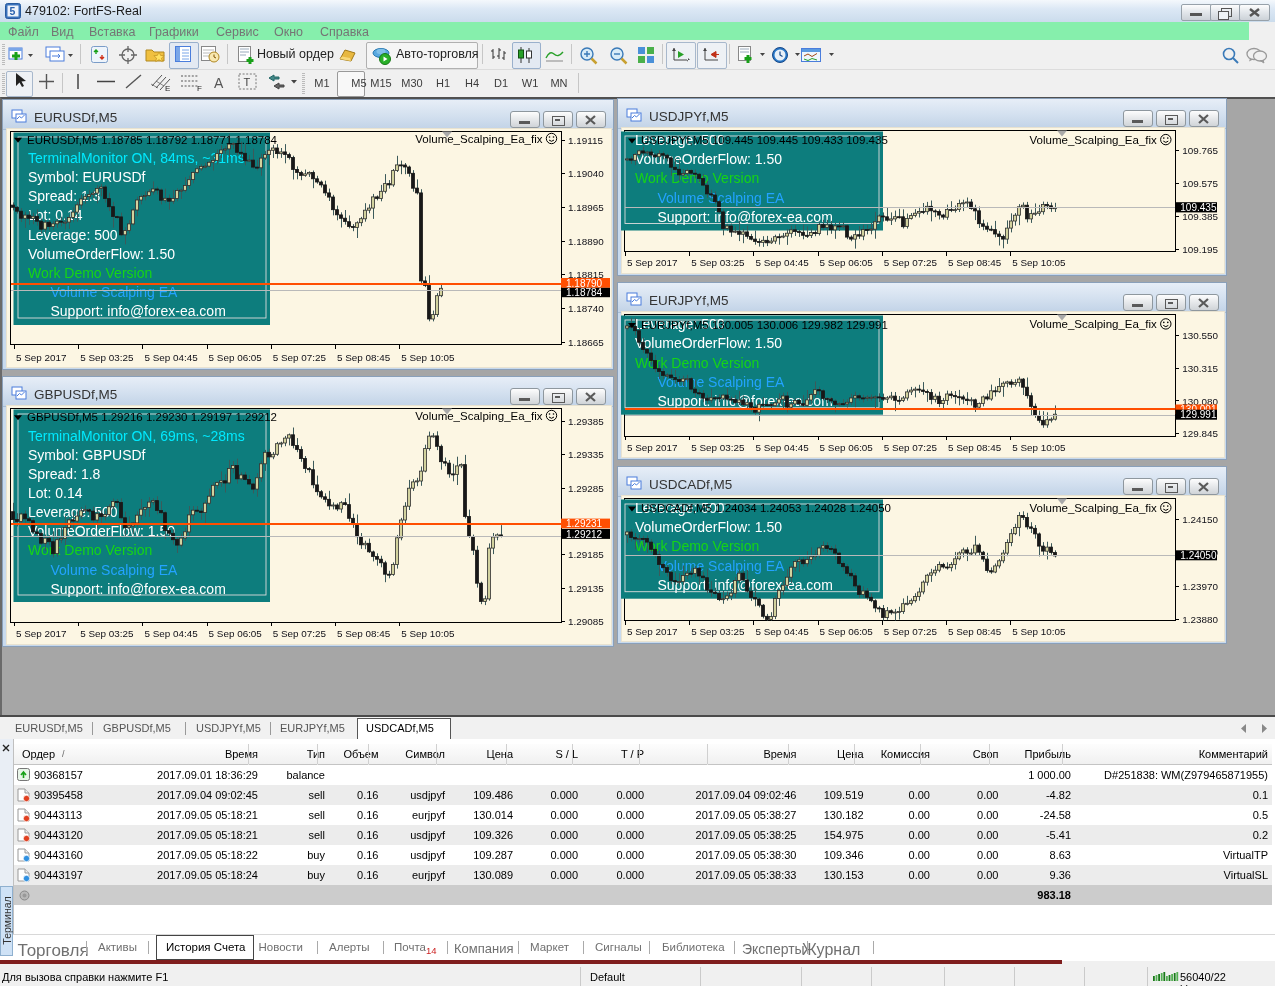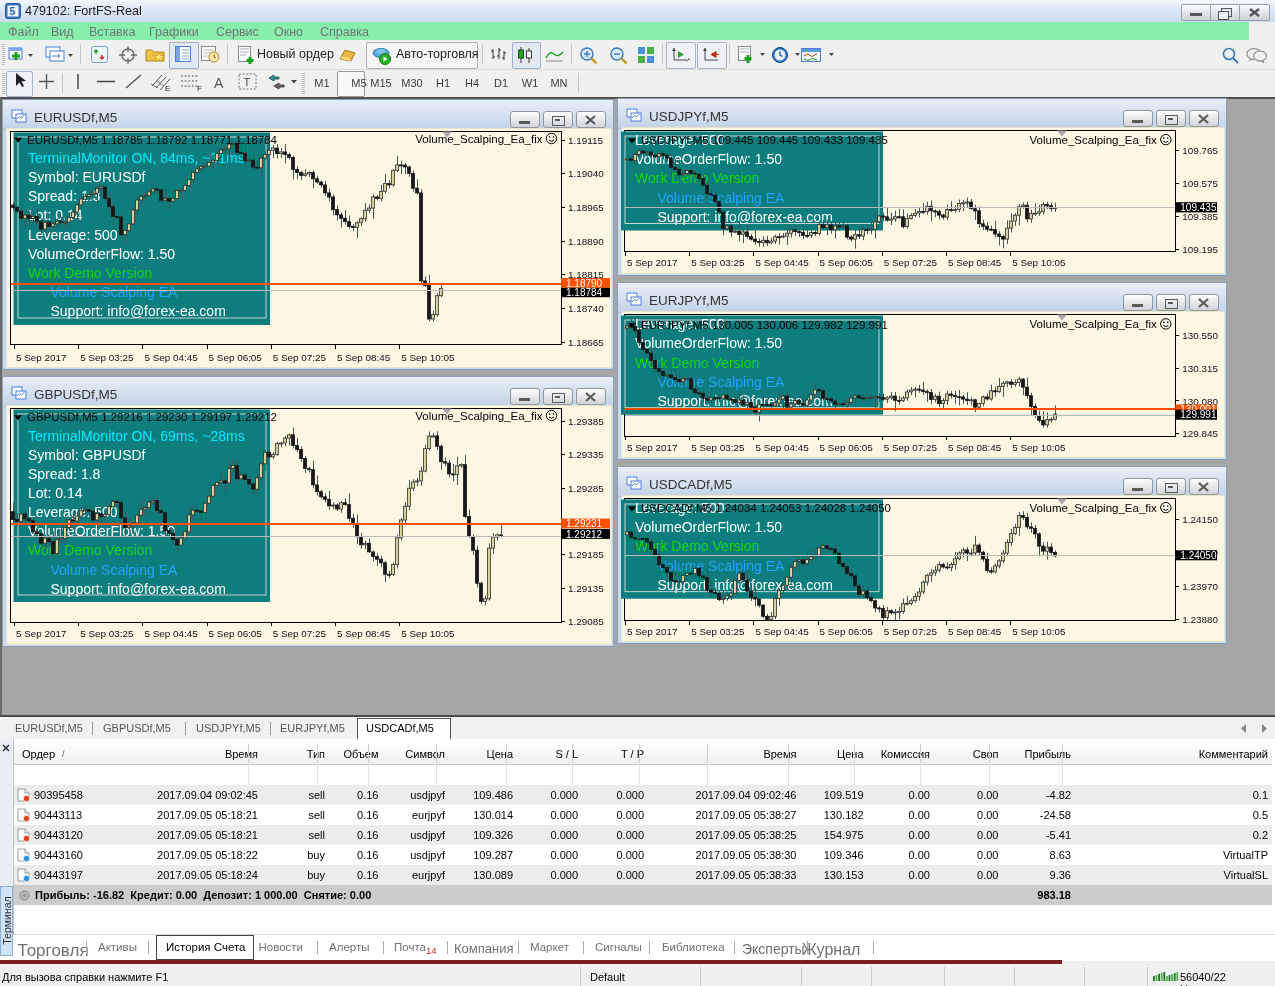--- a/index.html
+++ b/index.html
@@ -1221,20 +1221,31 @@
     <div class="abs" style="left:787.5px;top:5px;width:1px;height:20px;background:#d0d0d0"></div>
     <div class="abs" style="left:787.5px;top:25px;width:1px;height:121px;background:#e4e4e4"></div>
     <div class="abs" style="left:854.0px;top:5px;width:1px;height:20px;background:#d0d0d0"></div>
     <div class="abs" style="left:854.0px;top:25px;width:1px;height:121px;background:#e4e4e4"></div>
     <div class="abs" style="left:920.0px;top:5px;width:1px;height:20px;background:#d0d0d0"></div>
     <div class="abs" style="left:920.0px;top:25px;width:1px;height:121px;background:#e4e4e4"></div>
     <div class="abs" style="left:988.5px;top:5px;width:1px;height:20px;background:#d0d0d0"></div>
     <div class="abs" style="left:988.5px;top:25px;width:1px;height:121px;background:#e4e4e4"></div>
     <div class="abs" style="left:1061.5px;top:5px;width:1px;height:20px;background:#d0d0d0"></div>
     <div class="abs" style="left:1061.5px;top:25px;width:1px;height:121px;background:#e4e4e4"></div>
+    <div class="abs" style="left:14px;top:26px;width:1258px;height:20px;background:#fff">
+      <svg width="13" height="13" style="position:absolute;left:3px;top:3px">
+        <rect x="0.5" y="0.5" width="12" height="12" rx="2" fill="#e8f5e8" stroke="#777"></rect>
+        <path d="M6.5 10 V5 M4 7 L6.5 4 L9 7" stroke="#18a018" fill="none" stroke-width="1.6"></path>
+      </svg>
+      <span class="cell" style="left:20px">90368157</span>
+      <span class="cell" style="right:1014.0px">2017.09.01 18:36:29</span>
+      <span class="cell" style="right:947.0px">balance</span>
+      <span class="cell" style="right:201.0px">1 000.00</span>
+      <span class="cell" style="right:4.0px">D#251838: WM(Z979465871955)</span>
+    </div>
     <div class="abs" style="left:14px;top:46px;width:1258px;height:20px;background:#ececec">
       <svg width="14" height="14" style="position:absolute;left:3px;top:3px">
         <path d="M1 1 h7 l4 4 v8 h-11 z" fill="#fff" stroke="#999"></path>
         <path d="M8 1 l0 4 4 0" fill="#eee" stroke="#999"></path>
         <circle cx="9.5" cy="10.5" r="3.2" fill="#e04020" stroke="#fff" stroke-width="0.8"></circle>
       </svg>
       <span class="cell" style="left:20px">90395458</span>
       <span class="cell" style="right:1014.0px">2017.09.04 09:02:45</span>
       <span class="cell" style="right:947.0px">sell</span>
       <span class="cell" style="right:893.5px">0.16</span>
@@ -1331,21 +1342,20 @@
       <span class="cell" style="right:342.0px">0.00</span>
       <span class="cell" style="right:273.5px">0.00</span>
       <span class="cell" style="right:201.0px">9.36</span>
       <span class="cell" style="right:4.0px">VirtualSL</span>
     </div>
     <div class="abs" style="left:14px;top:146px;width:1258px;height:20px;background:#cccccc">
       <svg width="11" height="11" style="position:absolute;left:5px;top:5px">
         <circle cx="5.5" cy="5.5" r="4.5" fill="#b8b8b8" stroke="#888"></circle>
         <circle cx="5.5" cy="5.5" r="2" fill="#999"></circle>
       </svg>
-      <span class="cell" style="left:21px;font-weight:bold">Прибыль: -16.82  Кредит: 0.00  Депозит: 1 000.00  Снятие: 0.00</span>
       <span class="cell" style="right:201.0px;font-weight:bold">983.18</span>
     </div>
   </div>
 <div class="abs" style="left:0;top:934px;width:1275px;height:26px;background:#fff;border-top:1px solid #d8d8d8">
     <span class="abs" style="left:17.6px;top:6px;font-size:17px;color:#707070">Торговля</span>
     <span class="abs" style="left:98px;top:6px;font-size:11.5px;color:#707070">Активы</span>
     <span class="abs" style="left:258.5px;top:6px;font-size:11.5px;color:#707070">Новости</span>
     <span class="abs" style="left:329px;top:6px;font-size:11.5px;color:#707070">Алерты</span>
     <span class="abs" style="left:394px;top:6px;font-size:11.5px;color:#707070">Почта</span>
     <span class="abs" style="left:454px;top:6px;font-size:13px;color:#707070">Компания</span>

